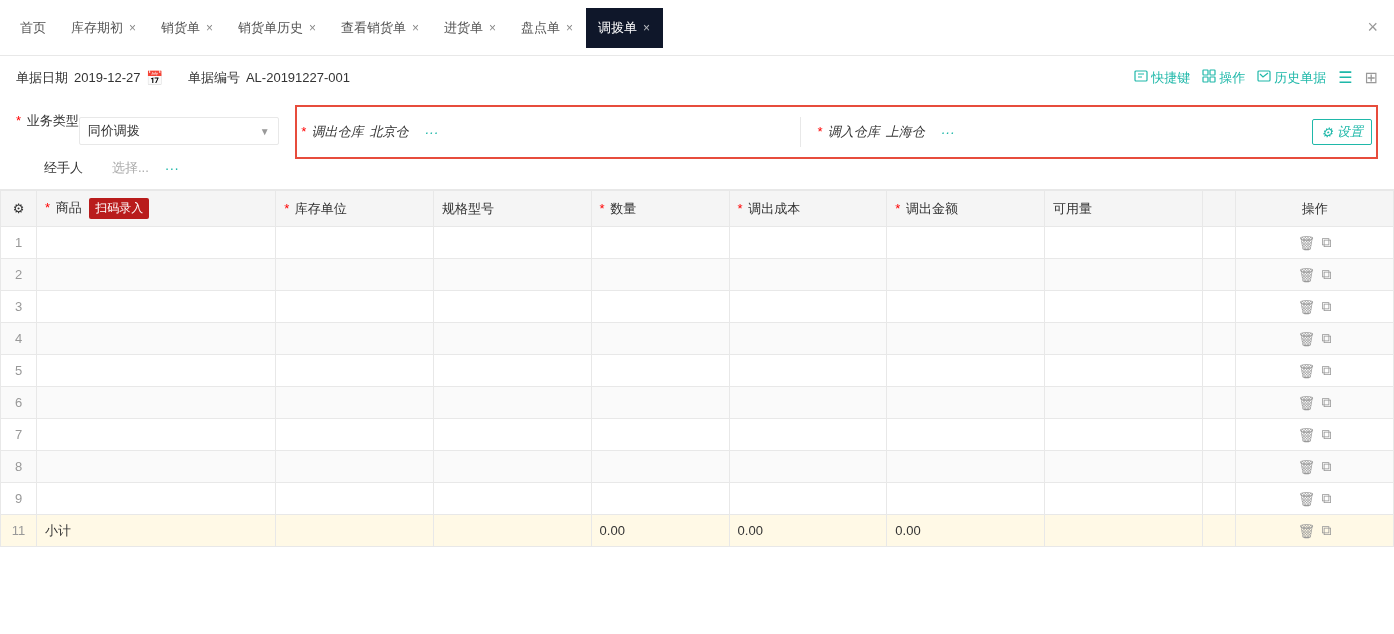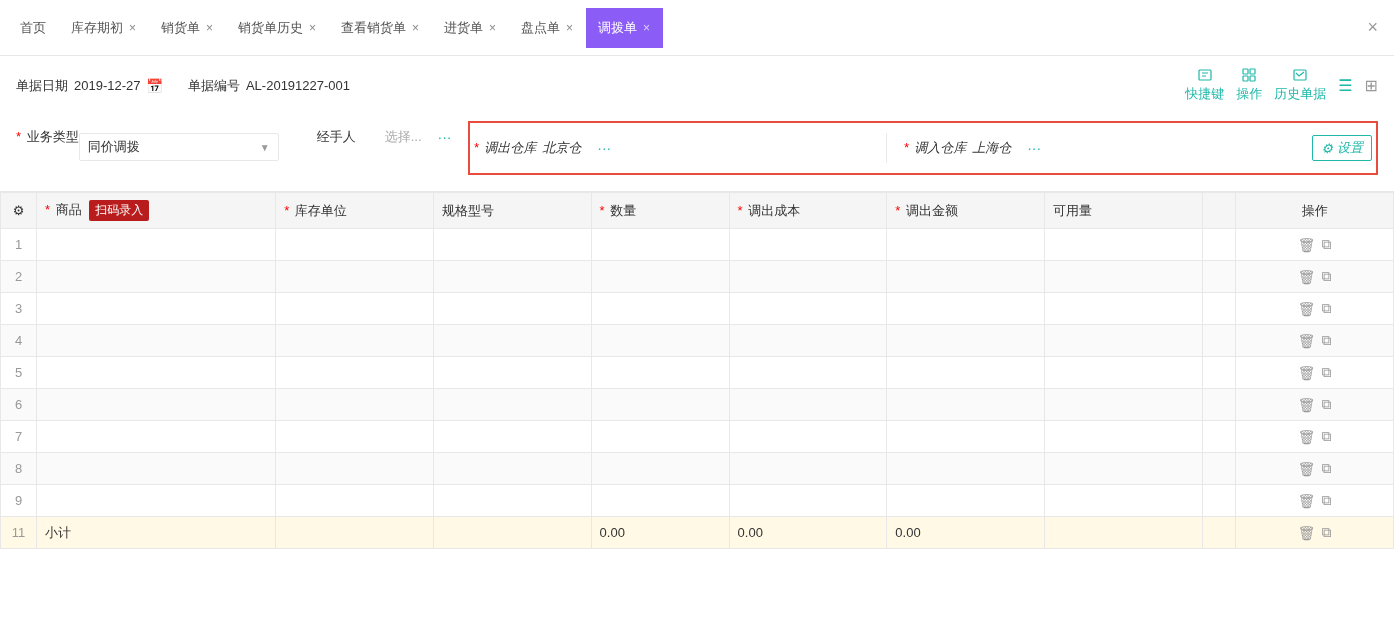--- a/index.html
+++ b/index.html
@@ -17,21 +17,21 @@
       display: flex; align-items: center;
       padding: 0 12px;
       height: 40px;
       cursor: pointer;
       color: #555;
       font-size: 13px;
       border-right: 1px solid transparent;
       white-space: nowrap;
     }
     .tab-item.active {
-      background: #8b5cf6;
+      background: #0f172a;
       color: #fff;
     }
     .tab-close {
       margin-left: 6px;
       font-size: 12px;
       color: inherit;
       opacity: 0.7;
       cursor: pointer;
     }
     .tab-bar-close {
@@ -69,21 +69,21 @@
       font-size: 13px; color: #333;
     }
     .doc-field .icon-calendar {
       color: #1fb8a9; cursor: pointer; font-size: 14px;
     }
     .toolbar-right {
       margin-left: auto;
       display: flex; align-items: center; gap: 12px;
       color: #1fb8a9; font-size: 13px;
     }
-    .toolbar-right span { cursor: pointer; display: flex; align-items: center; gap: 3px; flex-direction: column; }
+    .toolbar-right span { cursor: pointer; display: flex; align-items: flex-start; gap: 3px; }
 
     
     .highlight-box {
       border: 2px solid #e74c3c;
       padding: 10px 4px;
       margin: 8px 0;
       display: flex;
       align-items: center;
       gap: 0;
       font-style: italic;
@@ -290,21 +290,21 @@
               </svg>
             <span>历史单据</span>
           </span>
           <span style="font-size:16px; color:#1fb8a9;">☰</span>
           <span style="font-size:16px; color:#999;">⊞</span>
         </div>
       </div>
 
       <div style="display:flex; align-items:flex-start; gap: 16px;">
 
-        <div style="display:flex; flex-direction:row; gap:10px; min-width:260px;">
+        <div style="display:flex; flex-direction:column; gap:10px; min-width:260px;">
           <div class="biz-row">
             <span class="form-label">
               <span class="required">*</span>
               <span>业务类型</span>
             </span>
             <div class="biz-select">
               <span class="biz-select-value">同价调拨</span>
               <span class="biz-select-arrow">▼</span>
             </div>
           </div>

